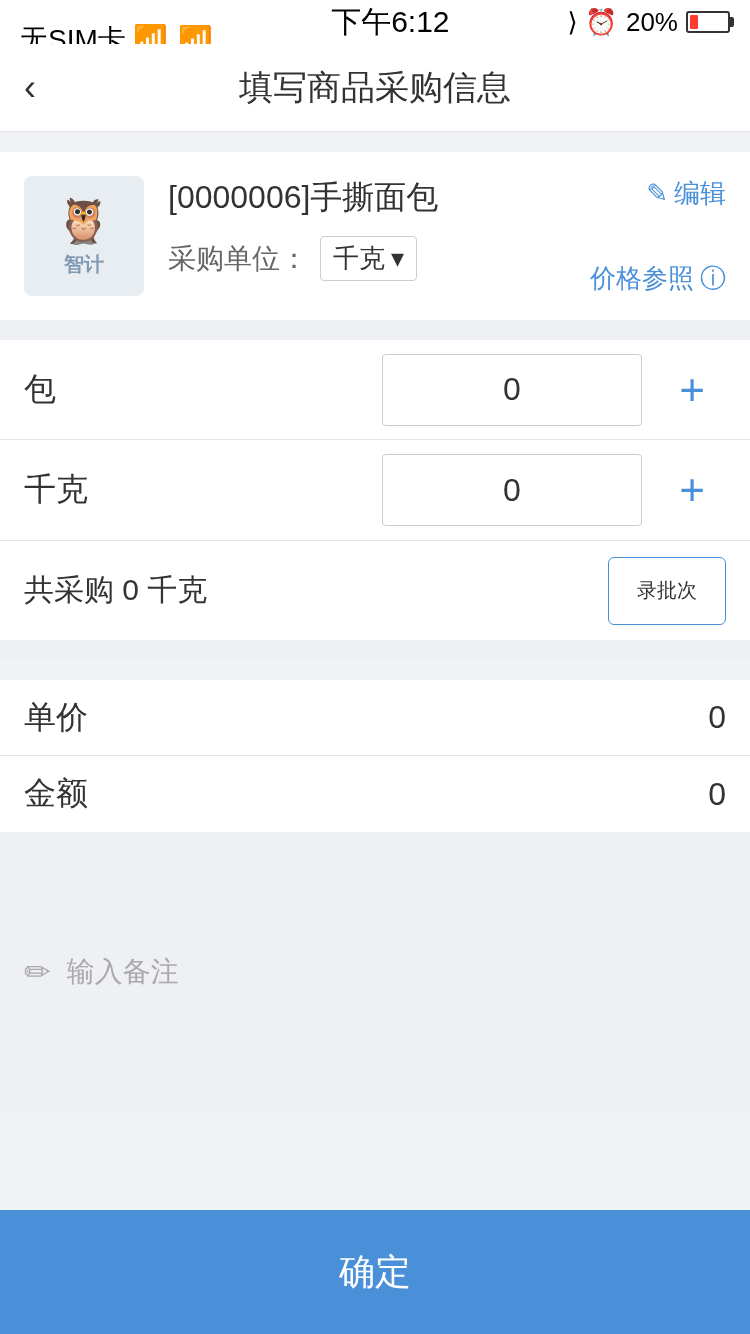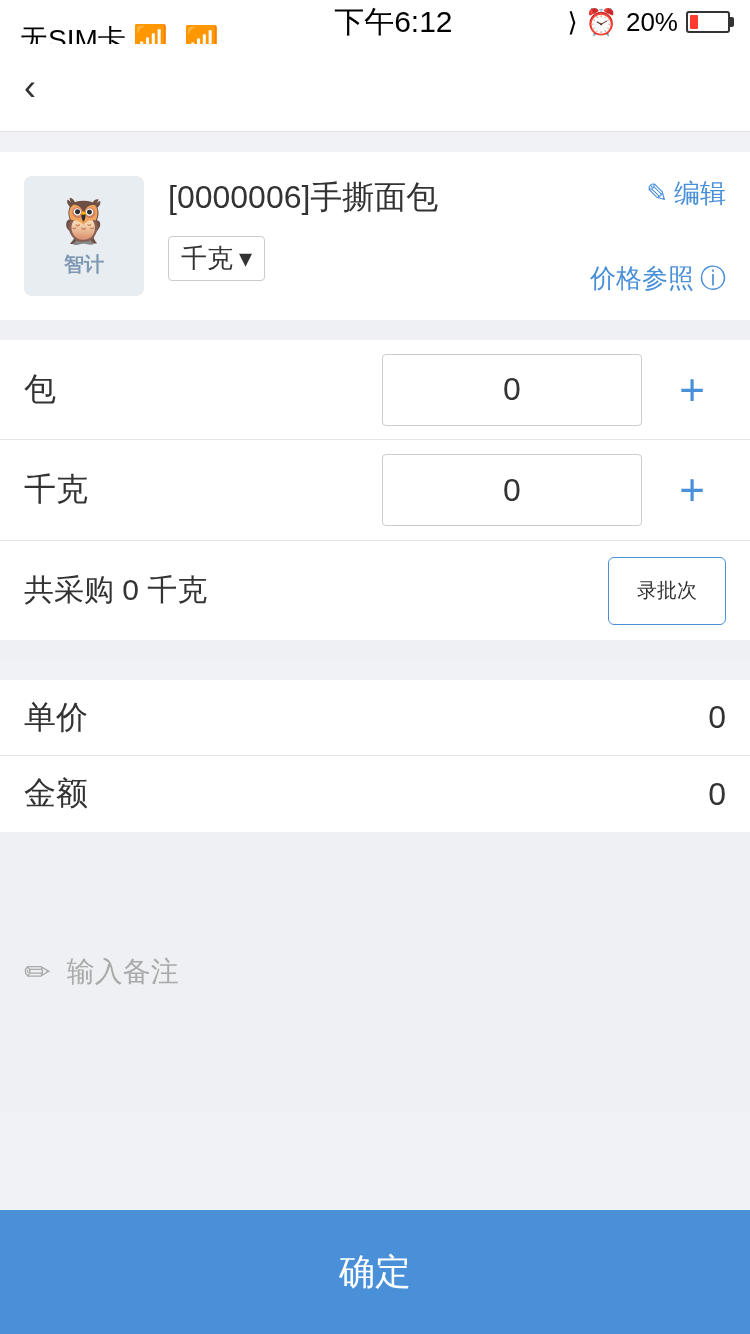--- a/index.html
+++ b/index.html
@@ -17,21 +17,21 @@
     .status-bar {
       height: 44px;
       background: #fff;
       display: flex;
       align-items: center;
       justify-content: space-between;
       padding: 0 20px;
       font-size: 28px;
       color: #000;
     }
-    .status-left { display: flex; align-items: center; gap: 16px; margin-top: 36px; }
+    .status-left { display: flex; align-items: center; gap: 10px; margin-top: 36px; }
     .status-center { font-size: 30px; font-weight: 500; }
     .status-right { display: flex; align-items: center; gap: 8px; font-size: 26px; }
     .battery-icon {
       width: 44px;
       height: 22px;
       border: 2px solid #333;
       border-radius: 3px;
       position: relative;
       display: inline-block;
     }
@@ -329,32 +329,34 @@
     <span>⏰</span>
     <span>20%</span>
     <div class="battery-icon">
       <div class="battery-fill"></div>
     </div>
   </div>
 </div>
 
 <div class="nav-bar">
   <div class="nav-back">‹</div>
+  <div class="nav-title">填写商品采购信息</div>
 </div>
 
 <div class="product-card">
   <div class="product-thumb">
     <div class="product-thumb-inner">
       <span class="owl-icon">🦉</span>
       <span class="brand-text">智计</span>
     </div>
   </div>
   <div class="product-info">
     <div class="product-name">[0000006]手撕面包</div>
     <div class="product-unit-row">
+      <span class="unit-label">采购单位：</span>
       <div class="unit-select">
         <span>千克</span>
         <span>▾</span>
       </div>
     </div>
   </div>
   <div class="edit-link">
     <span>✎</span>
     <span>编辑</span>
   </div>

